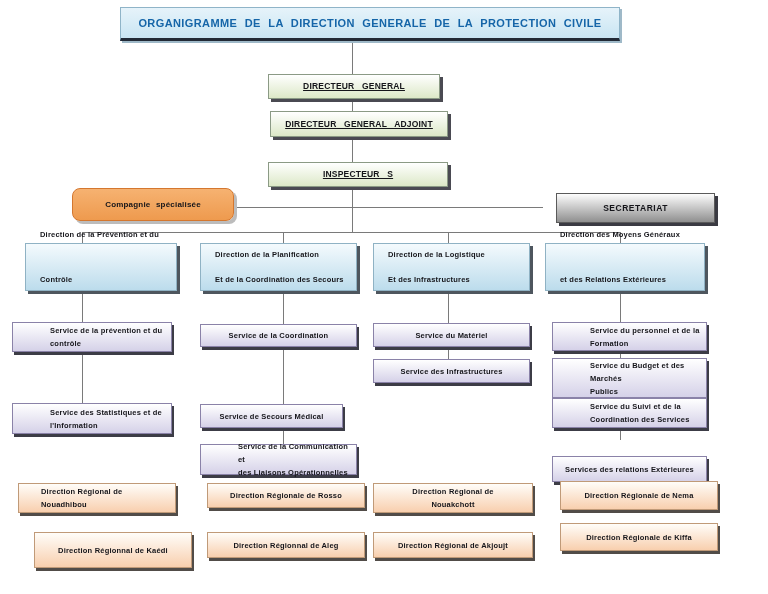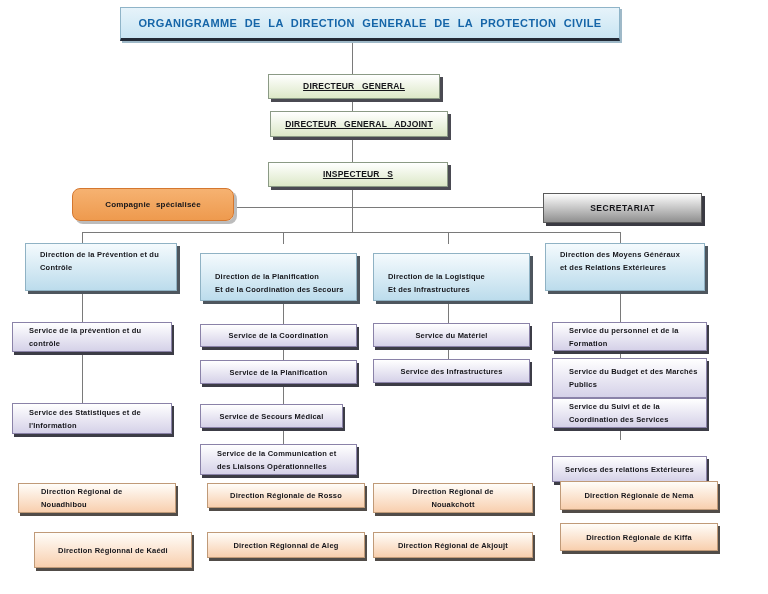--- a/index.html
+++ b/index.html
@@ -41,27 +41,27 @@
     border:1px solid #5a5a5a;
     box-shadow:3px 3px 0 #3a3a42;
     font-size:8.5px;text-align:center;letter-spacing:.5px;
   }
   .direction{
     background:linear-gradient(#f4fafd,#bcdcec);
     border:1px solid #8fb2c4;
     box-shadow:3px 3px 0 #4e565e;
     text-align:left;padding:4px 6px 4px 14px;
   }
-  .direction.spread{justify-content:flex-end;margin-top:10px;}
-  .direction.topstack{justify-content:flex-start;}
+  .direction.spread{justify-content:space-between;}
+  .direction.topstack{justify-content:flex-end;gap:32px;}
   .service{
     background:linear-gradient(#ffffff,#d5d1e8);
     border:1px solid #8a82a8;
     box-shadow:2px 3px 0 #3c3c46;
-    text-align:left;padding-left:16px;padding-right:4px;
+    text-align:left;padding-left:37px;padding-right:4px;
   }
   .regional{
     background:linear-gradient(#fffdf9,#f8cfae);
     border:1px solid #c09a78;
     box-shadow:2px 3px 0 #514c48;
     text-align:left;padding-left:22px;padding-right:4px;
   }
   .center{text-align:center;padding-left:4px;}
 </style>
 </head>
@@ -91,21 +91,21 @@
   <div class="box lvl" style="left:270px;top:111px;width:178px;height:26px">
     <div class="ln">DIRECTEUR GENERAL ADJOINT</div>
   </div>
   <div class="box lvl" style="left:268px;top:162px;width:180px;height:25px">
     <div class="ln">INSPECTEUR S</div>
   </div>
 
   <div class="box compagnie" style="left:72px;top:188px;width:162px;height:33px">
     <div class="ln">Compagnie spécialisée</div>
   </div>
-  <div class="box secretariat" style="left:543px;top:193px;width:159px;height:30px">
+  <div class="box secretariat" style="left:556px;top:193px;width:159px;height:30px">
     <div class="ln">SECRETARIAT</div>
   </div>
 
   <div class="box direction topstack" style="left:25px;top:243px;width:152px;height:48px">
     <div class="ln">Direction de la Prévention et du</div>
     <div class="ln">Contrôle</div>
   </div>
   <div class="box direction spread" style="left:200px;top:243px;width:157px;height:48px">
     <div class="ln">Direction de la Planification</div>
     <div class="ln">Et de la Coordination des Secours</div>
@@ -123,23 +123,20 @@
     <div class="ln">Service de la prévention et du</div>
     <div class="ln">contrôle</div>
   </div>
   <div class="box service" style="left:12px;top:403px;width:160px;height:31px">
     <div class="ln">Service des Statistiques et de</div>
     <div class="ln">l'Information</div>
   </div>
 
   <div class="box service center" style="left:200px;top:324px;width:157px;height:23px">
     <div class="ln">Service de la Coordination</div>
-  </div>
-  <div class="box service center" style="left:200px;top:360px;width:157px;height:24px">
-    <div class="ln">Service de la Planification</div>
   </div>
   <div class="box service center" style="left:200px;top:404px;width:143px;height:24px">
     <div class="ln">Service de Secours Médical</div>
   </div>
   <div class="box service" style="left:200px;top:444px;width:157px;height:31px">
     <div class="ln">Service de la Communication et</div>
     <div class="ln">des Liaisons Opérationnelles</div>
   </div>
 
   <div class="box service center" style="left:373px;top:323px;width:157px;height:24px">

